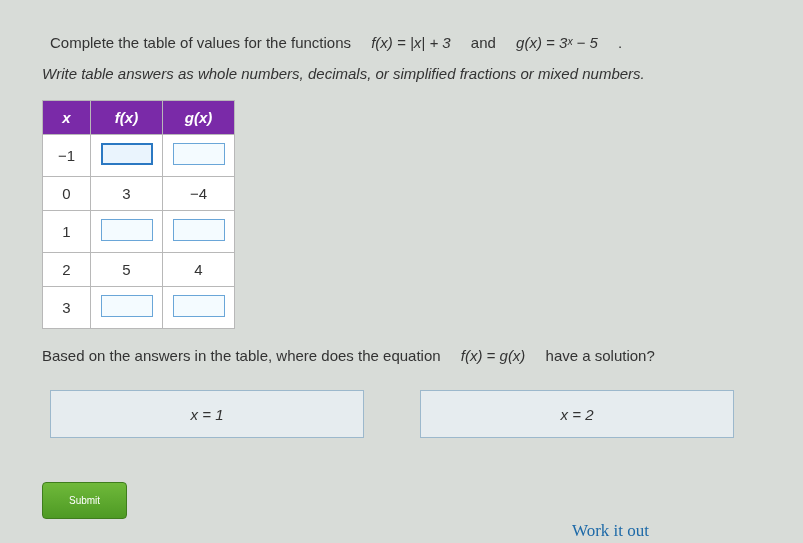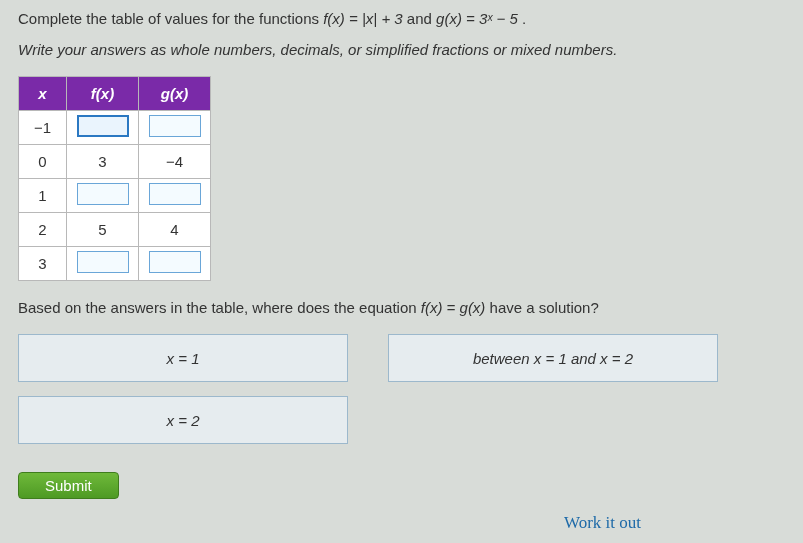--- a/index.html
+++ b/index.html
@@ -1,15 +1,15 @@
 <!DOCTYPE html>
 <html><head>
 <meta charset="utf-8">
 <style>
-  * { box-sizing: border-box; margin: 0; padding: 0; }
+  * { box-sizing: border-box; margin: 8px; padding: 0; }
   body {
     font-family: Arial, Helvetica, sans-serif;
     background: #d8dcd8;
     width: 803px;
     height: 543px;
     padding: 8px 18px;
     color: #333;
     font-size: 15px;
     position: relative;
   }
@@ -71,22 +71,22 @@
     cursor: pointer;
   }
   .opt .fn { }
 
   .submit-btn {
     display: inline-block;
     background: linear-gradient(#6fb93a, #4e9a24);
     color: #fff;
     border: 1px solid #3f7d1d;
     border-radius: 4px;
-    padding: 4px 26px;
-    font-size: 15px;
+    padding: 12px 26px;
+    font-size: 10px;
     cursor: pointer;
   }
   .work-it {
     position: absolute;
     right: 162px;
     bottom: 10px;
     color: #1e6aa8;
     font-family: Georgia, serif;
     font-size: 17px;
     cursor: pointer;
@@ -98,21 +98,21 @@
 
 
 <p class="instruction">
   <span>Complete the table of values for the functions </span>
   <span class="fn">f(x) = |x| + 3</span>
   <span> and </span>
   <span class="fn">g(x) = 3ˣ − 5</span>
   <span>.</span>
 </p>
 
-<p class="instruction instruction-2">Write your answers as whole numbers, decimals, or simplified fractions or mixed numbers.</p>
+<p class="instruction instruction-2">Write table answers as whole numbers, decimals, or simplified fractions or mixed numbers.</p>
 
 <table class="vt">
   <tbody>
       <tr>
     <th class="col-x">x</th>
     <th class="col-f">f(x)</th>
     <th class="col-g">g(x)</th>
   </tr>
   <tr>
     <td>−1</td>
@@ -146,23 +146,20 @@
   <span>Based on the answers in the table, where does the equation </span>
   <span class="fn">f(x) = g(x)</span>
   <span> have a solution?</span>
 </p>
 
 <div class="options">
   <div class="opt">
     <span class="fn">x = 1</span>
   </div>
   <div class="opt">
-    <span class="fn">between x = 1 and x = 2</span>
-  </div>
-  <div class="opt">
     <span class="fn">x = 2</span>
   </div>
 </div>
 
 <button class="submit-btn">Submit</button>
 
 <div class="work-it">Work it out</div>
 
 
 

